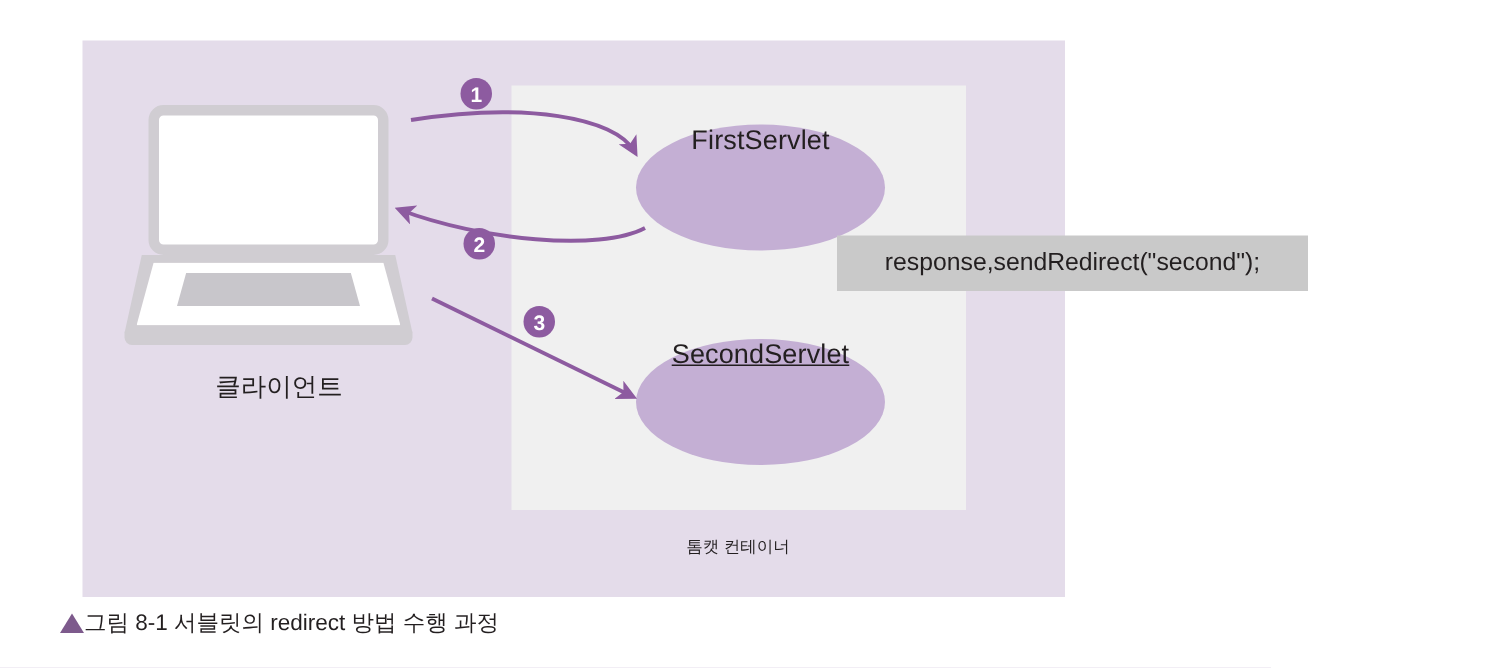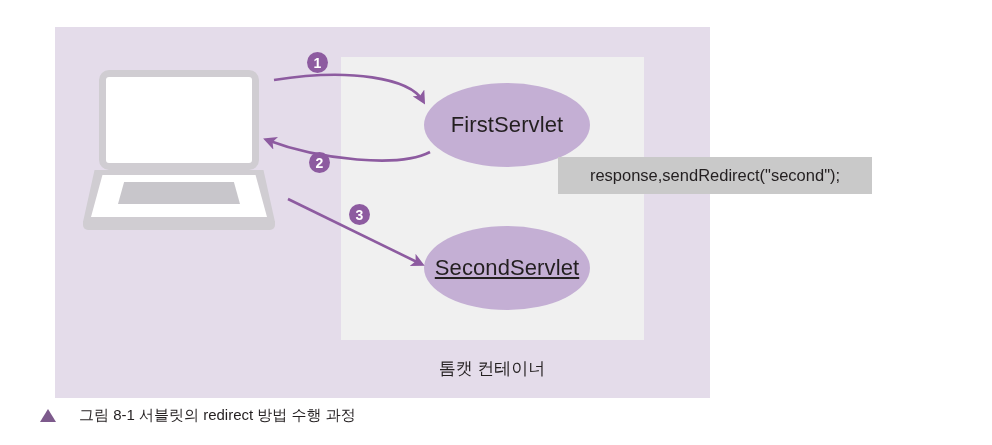--- a/index.html
+++ b/index.html
@@ -98,24 +98,23 @@
     background: #d0cdd2;
     border-radius: 0 0 5px 5px;
   }
 
   
   .servlet-ellipse {
     position: absolute;
     background: #c4afd4;
     border-radius: 50%;
     display: flex;
-    align-items: center;
     justify-content: center;
     color: #231f20;
-    font-size: 22px;
+    font-size: 18px;
     letter-spacing: 0.1px;
   }
   #ellipse-first {
     left: 424px;
     top: 83px;
     width: 166px;
     height: 84px;
   }
   #ellipse-second {
     left: 424px;
@@ -169,42 +168,42 @@
     text-align: center;
     font-size: 17px;
     color: #231f20;
   }
   .label-container {
     position: absolute;
     left: 392px;
     top: 357px;
     width: 200px;
     text-align: center;
-    font-size: 17px;
+    font-size: 11px;
     color: #231f20;
   }
 
   
   #arrows-layer {
     position: absolute;
     left: 0;
     top: 0;
     width: 992px;
     height: 445px;
     pointer-events: none;
   }
 
   
   .caption {
     position: absolute;
     left: 40px;
     top: 406px;
     display: flex;
     align-items: center;
-    gap: 23px;
+    gap: 0;
     font-size: 15px;
     color: #231f20;
   }
   .caption-triangle {
     width: 0;
     height: 0;
     border-left: 8px solid transparent;
     border-right: 8px solid transparent;
     border-bottom: 13px solid #7d5a8c;
     display: block;
@@ -220,20 +219,21 @@
   <div class="inner-container"></div>
 
   <div class="laptop">
     <div class="laptop-lid"></div>
     <div class="laptop-base"></div>
     <div class="laptop-base-inner"></div>
     <div class="laptop-keys"></div>
     <div class="laptop-foot"></div>
   </div>
 
+  <div class="label-client">클라이언트</div>
 
   <div class="servlet-ellipse" id="ellipse-first">
     <span>FirstServlet</span>
   </div>
   <div class="servlet-ellipse" id="ellipse-second">
     <span>SecondServlet</span>
   </div>
 
   <svg id="arrows-layer" viewBox="0 0 992 445" xmlns="http://www.w3.org/2000/svg">
     <defs>

